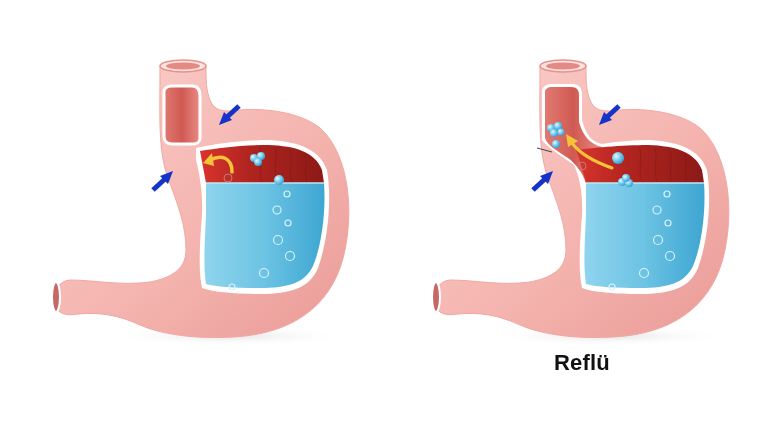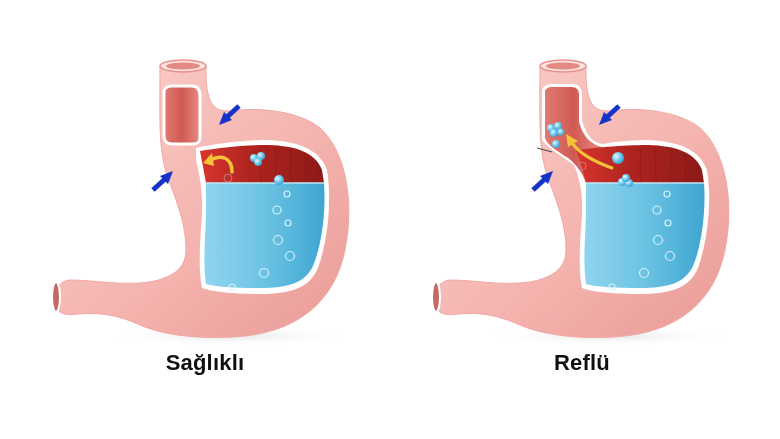--- a/index.html
+++ b/index.html
@@ -142,21 +142,20 @@
       <line x1="239" y1="106" x2="226" y2="118" stroke="#1533c9" stroke-width="5"></line>
       <polygon points="219,125 232,120 224,112" fill="#1533c9"></polygon>
     </g>
     <g>
       <line x1="153" y1="190" x2="166" y2="178" stroke="#1533c9" stroke-width="5"></line>
       <polygon points="173,171 160,176 168,184" fill="#1533c9"></polygon>
     </g>
 
     <ellipse cx="56" cy="297" rx="4" ry="15" fill="#c46a66" stroke="#ffffff" stroke-width="2"></ellipse>
   </svg>
-  <div class="caption">Sağlıklı</div>
 </div>
 
 <div class="panel right">
   <svg width="390" height="439" viewBox="0 0 390 439">
     <ellipse cx="230" cy="336" rx="120" ry="10" fill="url(#shadowGrad)"></ellipse>
 
     <path fill="url(#wallGrad)" stroke="#f2a8a3" stroke-width="1" d="M160,66
          C160,120 158,150 168,178
          C178,205 186,225 186,250
          C186,270 170,278 150,282

